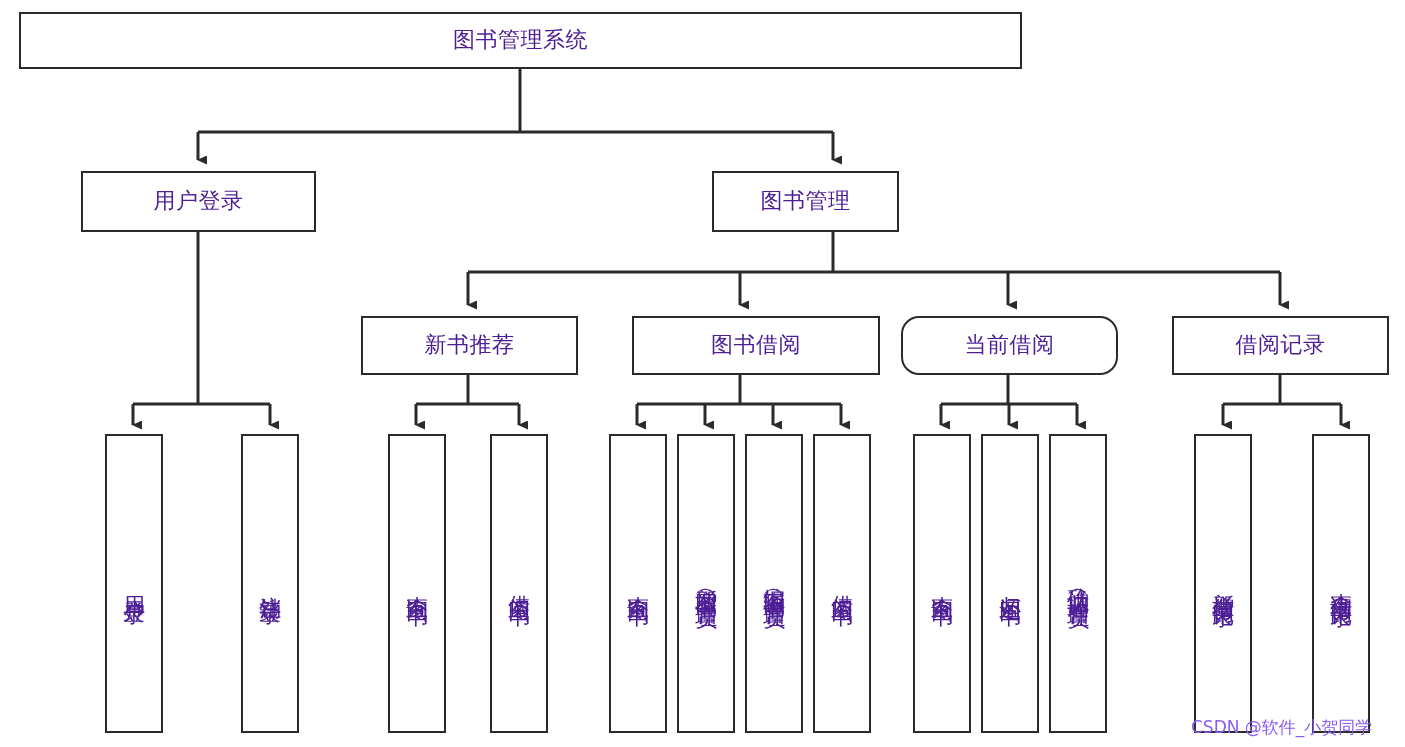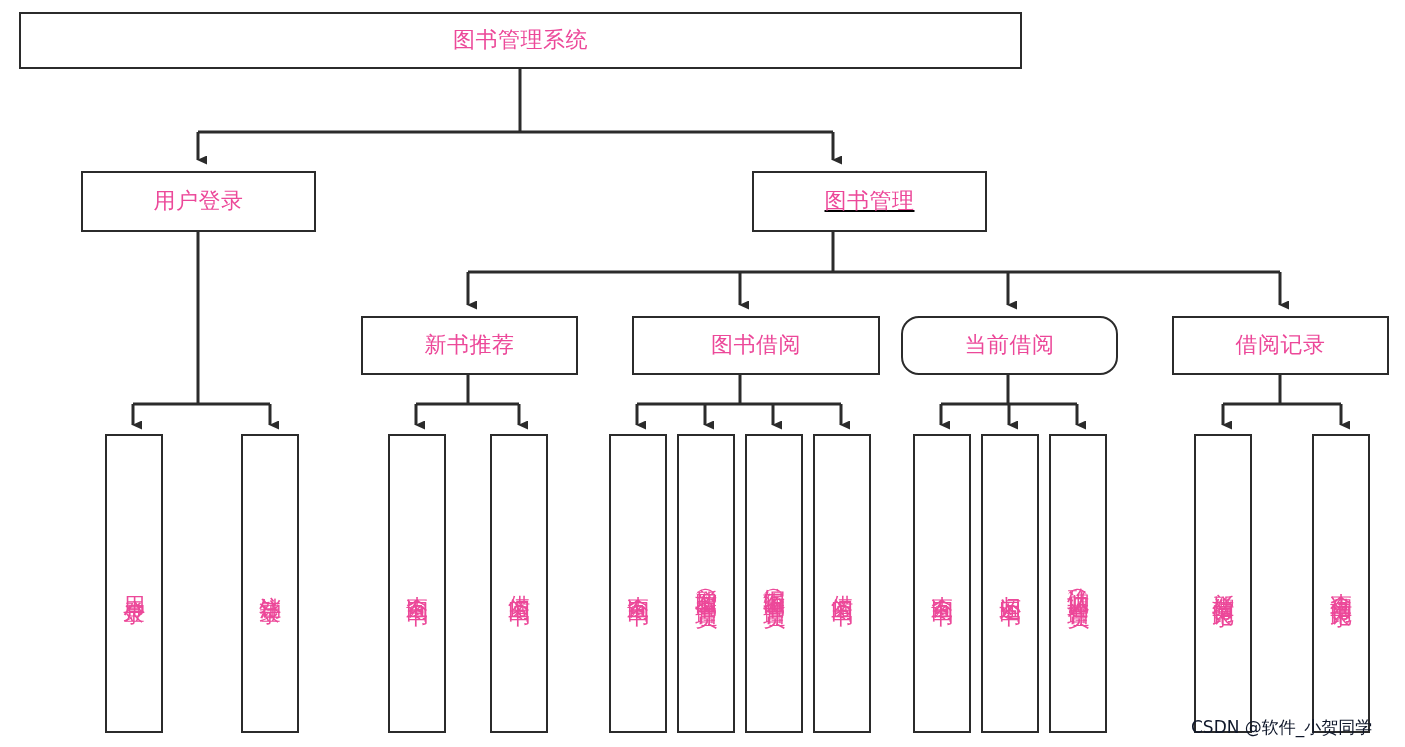--- a/index.html
+++ b/index.html
@@ -30,40 +30,40 @@
     position: absolute;
     box-sizing: border-box;
     background: #ffffff;
     border: 2px solid #2b2b2b;
     display: flex;
     align-items: center;
     justify-content: center;
     overflow: hidden;
   }
   .node-label {
-    color: #ec4899;
+    color: #4c1d95;
     line-height: 1.12;
     letter-spacing: 0.5px;
     white-space: nowrap;
     text-align: left;
   }
   .node-root .node-label,
   .node-l1 .node-label,
   .node-l2 .node-label {
     font-size: 22px;
   }
   .node-leaf .node-label {
     font-size: 22px;
     writing-mode: vertical-rl;
     text-orientation: upright;
     letter-spacing: 3px;
   }
   .watermark {
     position: absolute;
-    color: #0f172a;
+    color: #8b5cf6;
     font-size: 17px;
     white-space: nowrap;
     user-select: none;
     font-family: "DejaVu Sans", "Liberation Sans", sans-serif;
   }
 </style>
 </head>
 <body>
 
 <div id="diagram-root">
@@ -118,21 +118,21 @@
     </g>
   </svg>
 
   <div class="node-box node-root" style="left:19px; top:12px; width:1003px; height:57px;">
     <span class="node-label">图书管理系统</span>
   </div>
 
   <div class="node-box node-l1" style="left:81px; top:171px; width:235px; height:61px;">
     <span class="node-label">用户登录</span>
   </div>
-  <div class="node-box node-l1" style="left:752px; top:171px; width:235px; height:61px;text-decoration:underline;">
+  <div class="node-box node-l1" style="left:712px; top:171px; width:187px; height:61px;">
     <span class="node-label">图书管理</span>
   </div>
 
   <div class="node-box node-l2" style="left:361px; top:316px; width:217px; height:59px;">
     <span class="node-label">新书推荐</span>
   </div>
   <div class="node-box node-l2" style="left:632px; top:316px; width:248px; height:59px;">
     <span class="node-label">图书借阅</span>
   </div>
   <div class="node-box node-l2" style="left:901px; top:316px; width:217px; height:59px;border-radius:18px;">

